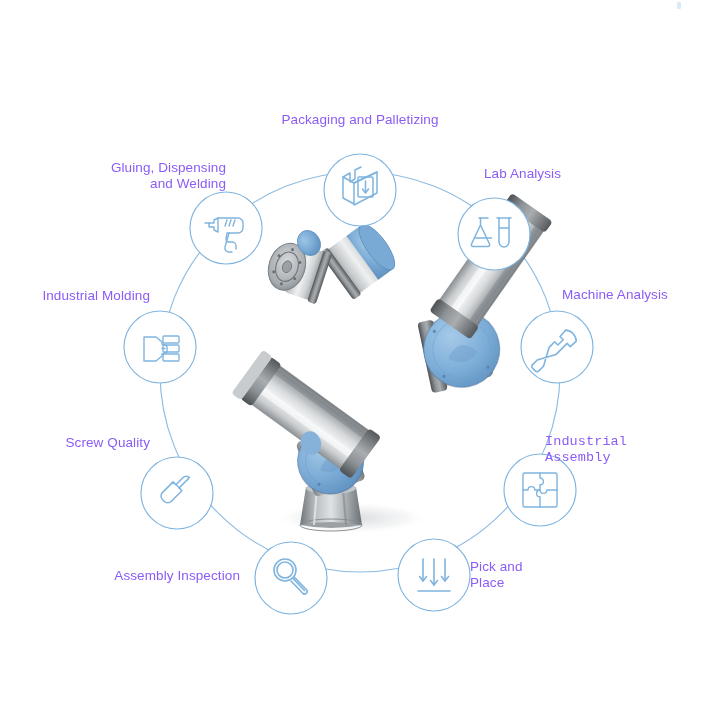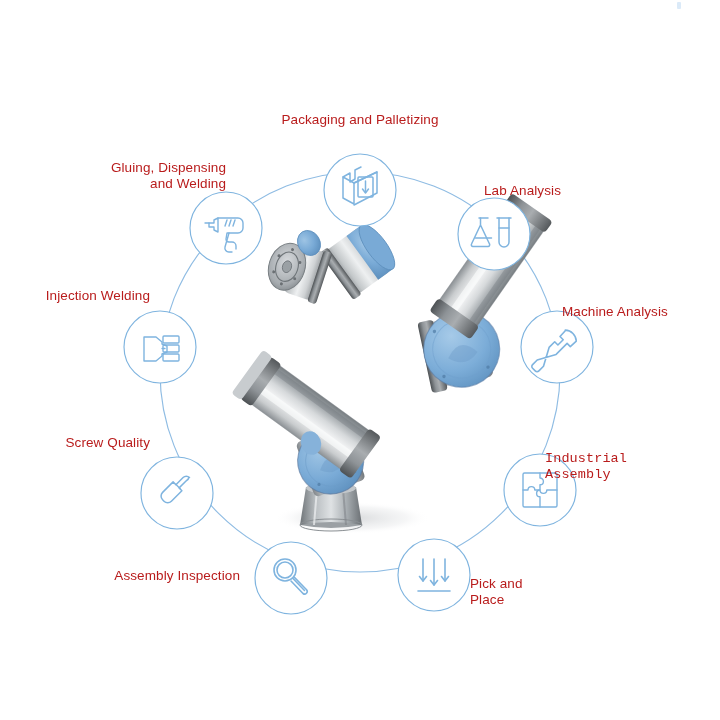--- a/index.html
+++ b/index.html
@@ -6,28 +6,28 @@
   body{
     width:720px;height:720px;
     background:#ffffff;
     font-family:"Liberation Sans", sans-serif;
     overflow:hidden;
     position:relative;
   }
   #stage{position:absolute;inset:0;width:720px;height:720px;}
   .node-label{
     position:absolute;
-    color:#b91c1c;
+    color:#8b5cf6;
     font-size:13.5px;
     line-height:16px;
     letter-spacing:0.1px;
     white-space:pre-line;
     font-family:"Liberation Sans", sans-serif;
   }
-  .lbl-r{text-align:left;margin-top:17px;}
+  .lbl-r{text-align:left;}
   .lbl-l{text-align:right;}
   .lbl-c{text-align:center;}
   .artifact{
     position:absolute;left:677px;top:2px;width:4px;height:7px;
     background:#cfe3f5;opacity:.75;border-radius:1px;
   }
 </style>
 </head>
 <body>
 
@@ -303,18 +303,18 @@
 
 <div class="node-label lbl-r" style="left:545px;top:434px;width:155px;font-family:Liberation Mono, monospace;">Industrial Assembly</div>
 
 <div class="node-label lbl-r" style="left:470px;top:559px;width:110px;">Pick and
 Place</div>
 
 <div class="node-label lbl-l" style="left:100px;top:568px;width:140px;">Assembly Inspection</div>
 
 <div class="node-label lbl-l" style="left:30px;top:435px;width:120px;">Screw Quality</div>
 
-<div class="node-label lbl-l" style="left:10px;top:288px;width:140px;">Injection Welding</div>
+<div class="node-label lbl-l" style="left:10px;top:288px;width:140px;">Industrial Molding</div>
 
 <div class="node-label lbl-l" style="left:76px;top:160px;width:150px;">Gluing, Dispensing
 and Welding</div>
 
 <div class="artifact"></div>
 
 </body></html>

